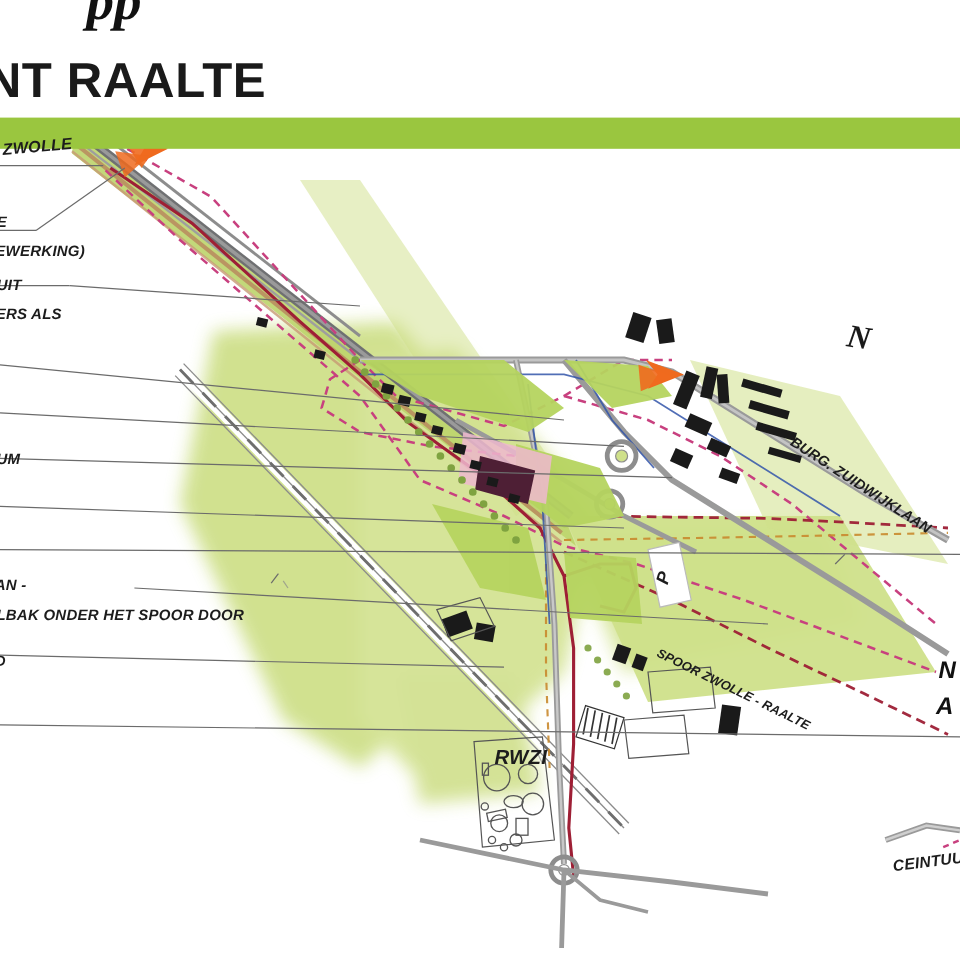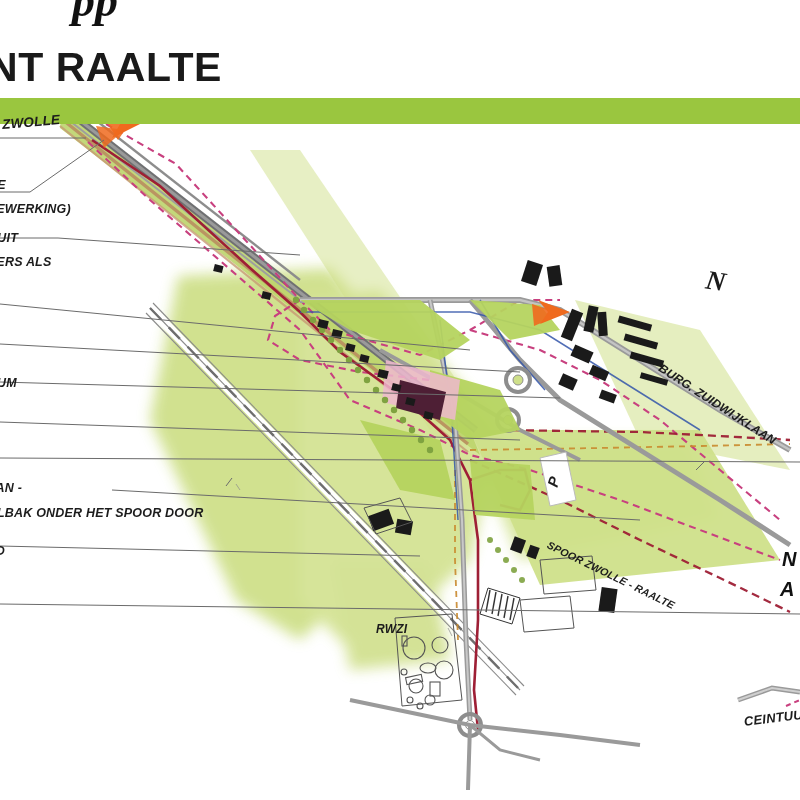--- a/index.html
+++ b/index.html
@@ -282,21 +282,21 @@
   <div class="lbl" style="left:-12px;top:231px;">NUIT</div>
   <div class="lbl" style="left:-20px;top:255px;">TSERS ALS</div>
   <div class="lbl" style="left:-20px;top:376px;">TRUM</div>
   <div class="lbl" style="left:-12px;top:481px;">VAN -</div>
   <div class="lbl" style="left:-30px;top:506px;">NNELBAK ONDER HET SPOOR DOOR</div>
   <div class="lbl" style="left:-8px;top:544px;">ID</div>
 
   <div class="lbl rot" style="left:660px;top:360px;transform:rotate(33deg);font-size:12px;">BURG. ZUIDWIJKLAAN</div>
   <div class="lbl rot" style="left:548px;top:538px;transform:rotate(26deg);font-size:10.5px;">SPOOR ZWOLLE - RAALTE</div>
   <div class="lbl rot" style="left:744px;top:714px;transform:rotate(-7deg);font-size:13px;">CEINTUU</div>
-  <div class="lbl" style="left:376px;top:622px;font-size:12px;">RWZI</div>
+  <div class="lbl" style="left:412px;top:622px;font-size:17px;">RWZI</div>
   <div class="lbl rot" style="left:552px;top:478px;transform:rotate(-74deg);font-size:15px;">P</div>
 
   <div class="nmark" style="left:706px;top:266px;transform:rotate(9deg);">N</div>
 
   <div class="edgeltr" style="left:782px;top:548px;">N</div>
   <div class="edgeltr" style="left:780px;top:578px;">A</div>
 
 </div>
 
 </body></html>

